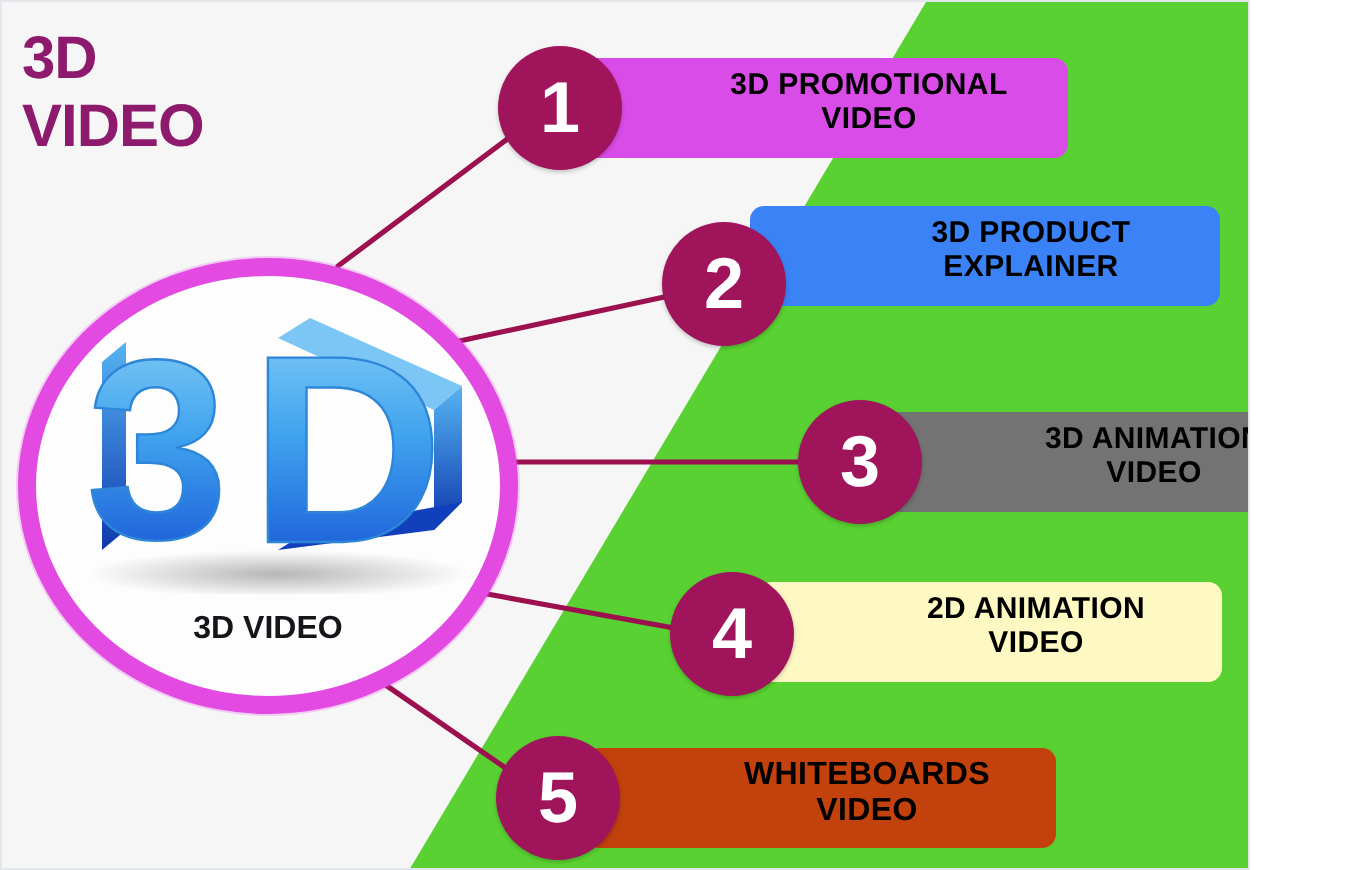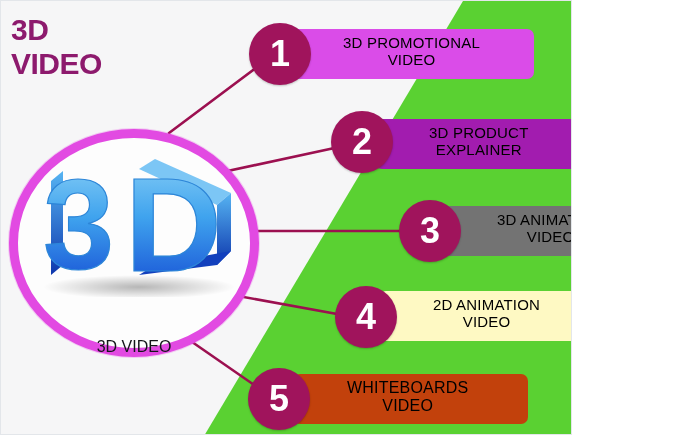--- a/index.html
+++ b/index.html
@@ -1,20 +1,20 @@
 <!DOCTYPE html>
 <html><head>
 <meta charset="utf-8">
 <style>
   html,body{margin:0;padding:0;background:#fff;}
   body{font-family:"Liberation Sans",sans-serif;}
 
   #canvas{
     position:relative;
-    width:572px;height:435px;
+    width:625px;height:435px;
     overflow:hidden;
     background:#f6f6f7;
     border:1px solid #e3e6ea;
     box-sizing:border-box;
   }
 
   
   .green-shape{
     position:absolute;
     left:0;top:0;width:680px;height:435px;
@@ -59,44 +59,44 @@
     width:228px;height:150px;
     z-index:2;
   }
   .logo-caption{
     position:absolute;
     left:0;top:175px;
     width:250px;
     text-align:center;
     z-index:3;
     color:#14161a;
-    font-weight:normal;
+    font-weight:bold;
     font-size:16px;
     line-height:1.32;
     font-family:"Liberation Sans",sans-serif;
-    margin-top:32px;
   }
 
   
   .connectors{
     position:absolute;left:0;top:0;width:680px;height:435px;
     z-index:4;
   }
 
   
   .row{position:absolute;z-index:7;}
 
   .bar{
     position:absolute;
     border-radius:7px;
     display:flex;
     align-items:center;
+    justify-content:center;
     text-align:center;
     color:#000;
-    font-weight:normal;
+    font-weight:bold;
     font-family:"Liberation Sans",sans-serif;
     letter-spacing:.2px;
     line-height:1.12;
     box-sizing:border-box;
     padding:0 8px 4px 54px;
   }
   .bar span{display:block;white-space:pre-line;}
 
   .num-circle{
     position:absolute;
@@ -180,21 +180,21 @@
     <div class="bar" style="left: 288px; top: 28px; width: 245px; height: 50px; font-size: 15px; background: rgb(218, 76, 232); color: rgb(0, 0, 0);">
       <span>3D PROMOTIONAL
 VIDEO</span>
     </div>
     <div class="num-circle" style="left: 248px; top: 22px; background: rgb(160, 20, 92);">
       <span>1</span>
     </div>
   </div>
 
   <div class="row">
-    <div class="bar" style="left: 374px; top: 118px; width: 235px; height: 50px; font-size: 15px; background: #a21caf; color: rgb(0, 0, 0);">
+    <div class="bar" style="left: 374px; top: 102px; width: 235px; height: 50px; font-size: 15px; background: #3b82f6; color: rgb(0, 0, 0);">
       <span>3D PRODUCT
 EXPLAINER</span>
     </div>
     <div class="num-circle" style="left: 330px; top: 110px; background: rgb(160, 20, 92);">
       <span>2</span>
     </div>
   </div>
 
   <div class="row">
     <div class="bar" style="left: 442px; top: 205px; width: 222px; height: 50px; font-size: 15px; background: #737373; color: rgb(0, 0, 0);">

